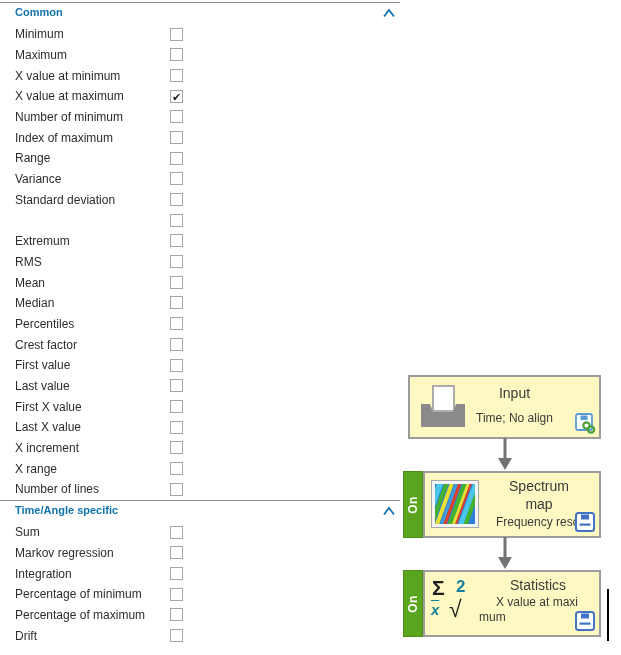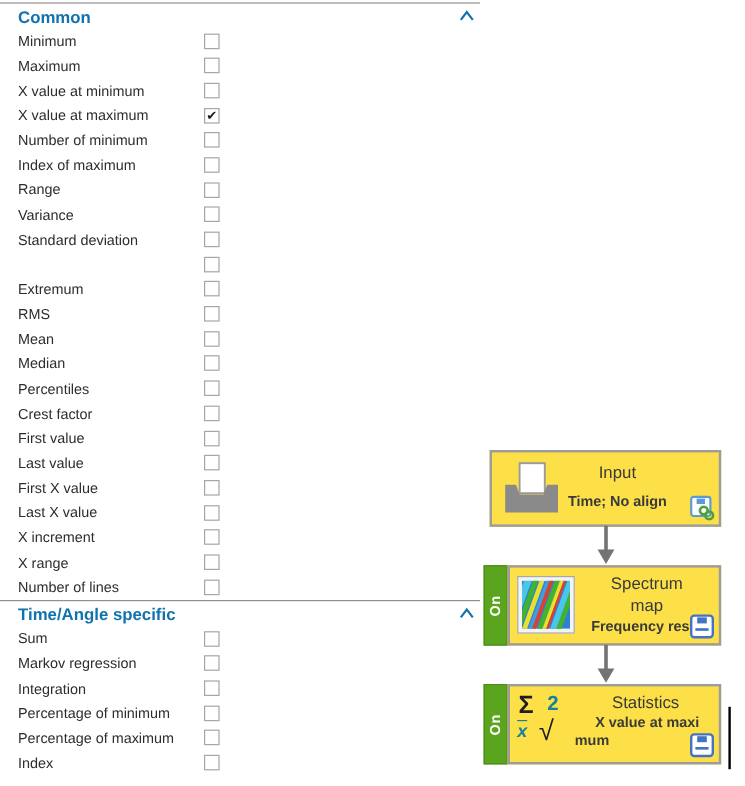--- a/index.html
+++ b/index.html
@@ -4,38 +4,38 @@
 <style>
   * { box-sizing: border-box; margin: 0; padding: 0; }
   html,body { width: 621px; height: 655px; background: #ffffff; overflow: hidden;
     font-family: "Liberation Sans", sans-serif; }
   .stage { position: relative; width: 621px; height: 655px; background: #fff; }
 
   
   .panel { position: absolute; left: 0; top: 0; width: 400px; height: 655px; }
   .sep { position: absolute; left: 0; width: 400px; height: 1px; background: #909090; }
   .sec-header { position: absolute; left: 0; width: 400px; height: 20px; }
-  .sec-title { position: absolute; left: 15px; top: 3px; font-size: 14px; font-weight: bold; color: #1173ad; }
+  .sec-title { position: absolute; left: 15px; top: 3px; font-size: 11px; font-weight: bold; color: #1173ad; }
   .chevron { position: absolute; left: 382px; top: 5px; width: 14px; height: 11px; cursor: pointer; }
   .rows { position: absolute; left: 0; width: 400px; }
   .row { position: relative; height: 20.7px; }
   .row-label { position: absolute; left: 15px; top: 50%; transform: translateY(-50%);
     font-size: 12px; color: #2d2d2d; white-space: nowrap; }
   .checkbox { position: absolute; left: 170px; top: 3.5px; width: 13px; height: 13px;
     background: #fff; border: 1px solid #a6a6a6; font-size: 11px; line-height: 12px;
     text-align: center; color: #1e1e1e; cursor: pointer; }
 
   
   .node { position: absolute; display: flex; }
   .node-tab { width: 20px; background: #5aa41e; border: 1px solid #4c8d18; position: relative; }
   .node-tab span { position: absolute; left: 50%; top: 50%;
     transform: translate(-50%,-50%) rotate(-90deg); color: #fff; font-weight: bold; font-size: 12px; letter-spacing: .5px; }
-  .node-body { flex: 1; position: relative; background: #fde047; border: 2px solid #9c9c9c; }
+  .node-body { flex: 1; position: relative; background: #fef9c3; border: 2px solid #9c9c9c; }
   .node-title { font-size: 14px; color: #3a3a3a; line-height: 1.3; text-align: center; }
-  .node-sub { font-size: 12px; color: #3a3a3a; line-height: 1.25; font-weight: bold; }
+  .node-sub { font-size: 12px; color: #3a3a3a; line-height: 1.25; }
   .badge { position: absolute; right: 3px; bottom: 3px; width: 22px; height: 22px; cursor: pointer; }
   .arrow { position: absolute; width: 16px; height: 33px; }
 
   
   .thumb-frame { position: absolute; left: 6px; top: 7px; width: 48px; height: 48px;
     background: #f4f4f4; border: 1px solid #a8a8a8; padding: 3px; }
 
   
   .stat-icon { position: absolute; left: 5px; top: 4px; width: 48px; height: 52px; }
   .stat-icon .sigma { position: absolute; left: 2px; top: 0; font-size: 21px; font-weight: bold; color: #1d1d1d; }
@@ -176,21 +176,21 @@
         </div>
         <div class="row">
           <span class="row-label">Percentage of minimum</span>
           <span class="checkbox"></span>
         </div>
         <div class="row">
           <span class="row-label">Percentage of maximum</span>
           <span class="checkbox"></span>
         </div>
         <div class="row">
-          <span class="row-label">Index</span>
+          <span class="row-label">Drift</span>
           <span class="checkbox"></span>
         </div>
       </div>
   </div>
 
   <div class="node" style="left:408px; top:375px; width:193px; height:64px;">
     <div class="node-body">
       <svg style="position:absolute;left:9px;top:7px" width="48" height="46" viewBox="0 0 48 46">
         <rect x="14" y="2" width="21" height="25" fill="#ffffff" stroke="#9a9a9a" stroke-width="1.6"></rect>
         <path d="M2,20 L11,20 L14,28 L34,28 L37,20 L46,20 L46,43 L2,43 Z" fill="#8a8a8a"></path>

